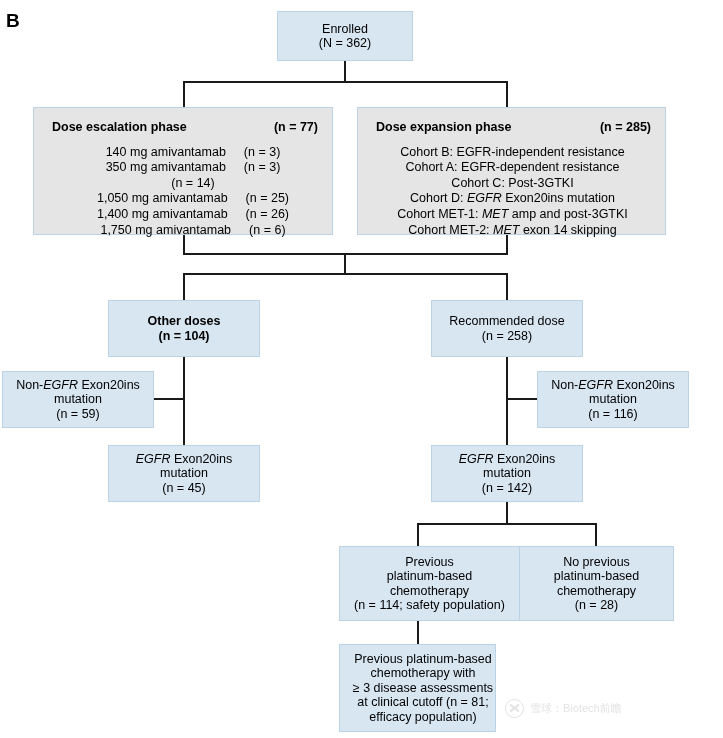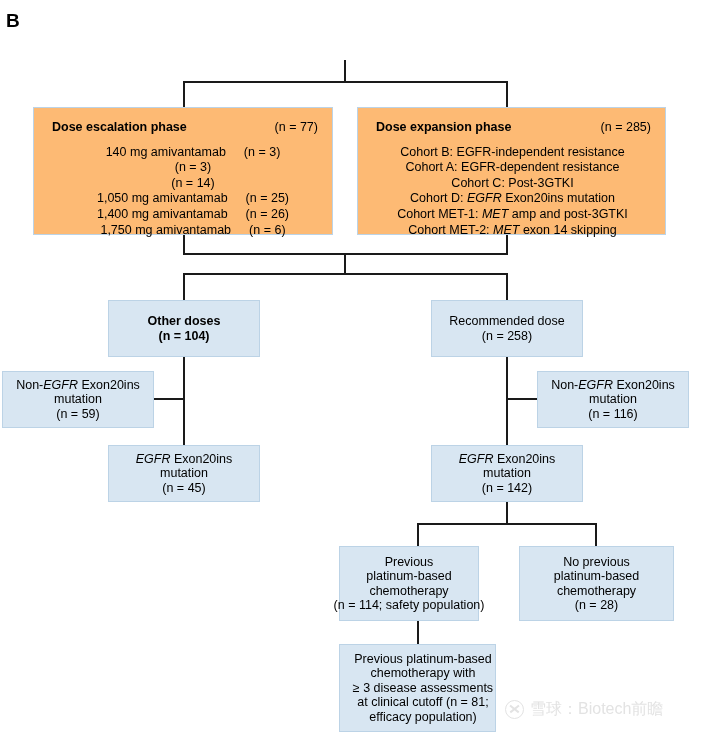--- a/index.html
+++ b/index.html
@@ -39,35 +39,35 @@
     line-height:14.5px;
     color:#000;
     z-index:3;
   }
   .box .ln{white-space:nowrap;}
 
   
   .phase{
     position:absolute;
     box-sizing:border-box;
-    background:#fdba74;
+    background:#e5e5e5;
     border:1px solid #bcd3e6;
     font-size:12.5px;
     line-height:15.6px;
     padding:12px 14px 10px 18px;
     z-index:3;
   }
   .phase-head{
     display:flex;
     justify-content:space-between;
     align-items:baseline;
     font-weight:bold;
     margin-bottom:9px;
   }
-  .phase-head .cnt{font-weight:normal;}
+  .phase-head .cnt{font-weight:bold;}
   .phase-rows{padding-left:16px;}
   .phase-row{
     display:flex;
     justify-content:center;
     align-items:baseline;
     white-space:nowrap;
   }
   .phase-row .lbl{padding-right:18px;}
   .phase-row .cnt{font-variant-numeric:tabular-nums;}
   .it{font-style:italic;}
@@ -81,21 +81,21 @@
   .ln-h{height:2px;}
   .ln-v{width:2px;}
 
   
   .watermark{
     position:absolute;
     display:flex;
     align-items:center;
     gap:6px;
     color:#e3e3e3;
-    font-size:16px;
+    font-size:11px;
     z-index:5;
     user-select:none;
   }
   .wm-mark{
     width:17px;height:17px;border-radius:50%;
     border:1.6px solid #e3e3e3;
     position:relative;
     flex:0 0 auto;
   }
   .wm-mark:before{
@@ -135,32 +135,37 @@
   <div class="ln-v" style="left:506px;top:357px;height:88px;"></div>
   <div class="ln-h" style="left:506px;top:398px;width:31px;"></div>
 
   <div class="ln-v" style="left:506px;top:502px;height:22px;"></div>
   <div class="ln-h" style="left:417px;top:523px;width:179px;"></div>
   <div class="ln-v" style="left:417px;top:523px;height:23px;"></div>
   <div class="ln-v" style="left:595px;top:523px;height:23px;"></div>
 
   <div class="ln-v" style="left:417px;top:621px;height:23px;"></div>
 
+  <div class="box" style="left:277px;top:11px;width:136px;height:50px;">
+    <span class="ln">Enrolled</span>
+    <span class="ln">(N = 362)</span>
+  </div>
 
   <div class="phase" style="left:33px;top:107px;width:300px;height:128px;">
     <div class="phase-head">
       <span>Dose escalation phase</span>
       <span class="cnt">(n = 77)</span>
     </div>
     <div class="phase-rows">
       <div class="phase-row">
         <span class="lbl">140 mg amivantamab</span>
         <span class="cnt">(n = 3)</span>
       </div>
       <div class="phase-row">
+        <span class="lbl">350 mg amivantamab</span>
         <span class="cnt">(n = 3)</span>
       </div>
       <div class="phase-row">
         <span class="cnt">(n = 14)</span>
       </div>
       <div class="phase-row">
         <span class="lbl">1,050 mg amivantamab</span>
         <span class="cnt">(n = 25)</span>
       </div>
       <div class="phase-row">
@@ -228,21 +233,21 @@
     <span class="ln">mutation</span>
     <span class="ln">(n = 45)</span>
   </div>
 
   <div class="box" style="left:431px;top:445px;width:152px;height:57px;">
     <span class="ln"><span class="it">EGFR</span><span> Exon20ins</span></span>
     <span class="ln">mutation</span>
     <span class="ln">(n = 142)</span>
   </div>
 
-  <div class="box" style="left:339px;top:546px;width:140px;height:75px;">
+  <div class="box" style="left:339px;top:546px;width:181px;height:75px;">
     <span class="ln">Previous</span>
     <span class="ln">platinum-based</span>
     <span class="ln">chemotherapy</span>
     <span class="ln">(n = 114; safety population)</span>
   </div>
 
   <div class="box" style="left:519px;top:546px;width:155px;height:75px;">
     <span class="ln">No previous</span>
     <span class="ln">platinum-based</span>
     <span class="ln">chemotherapy</span>

